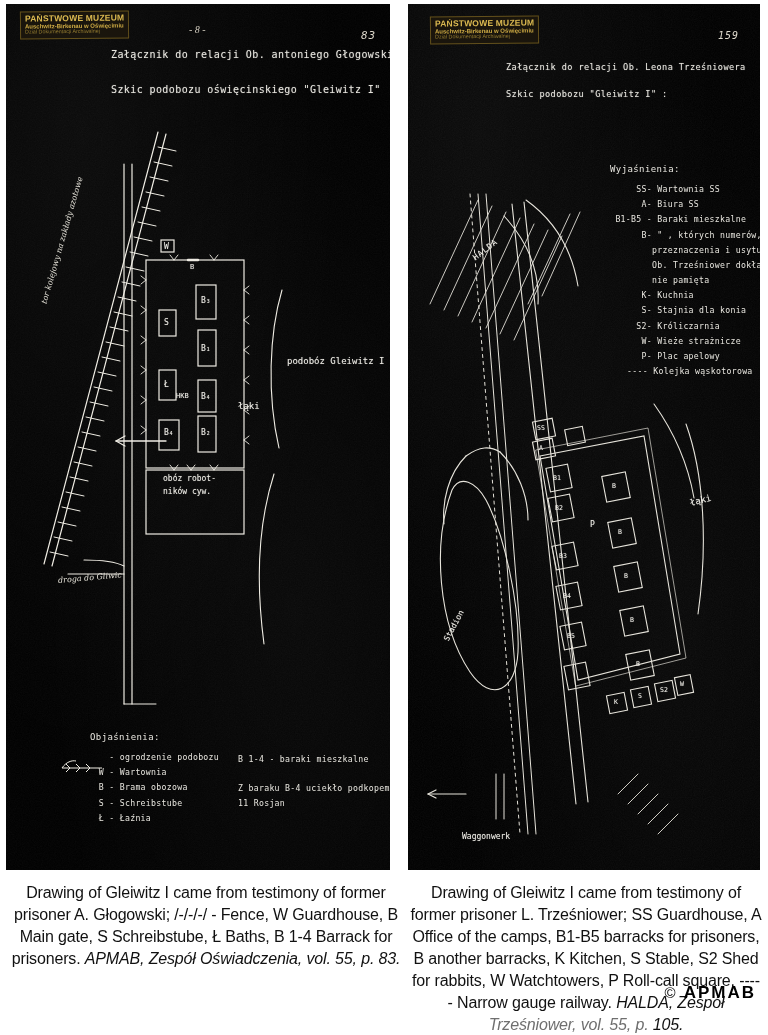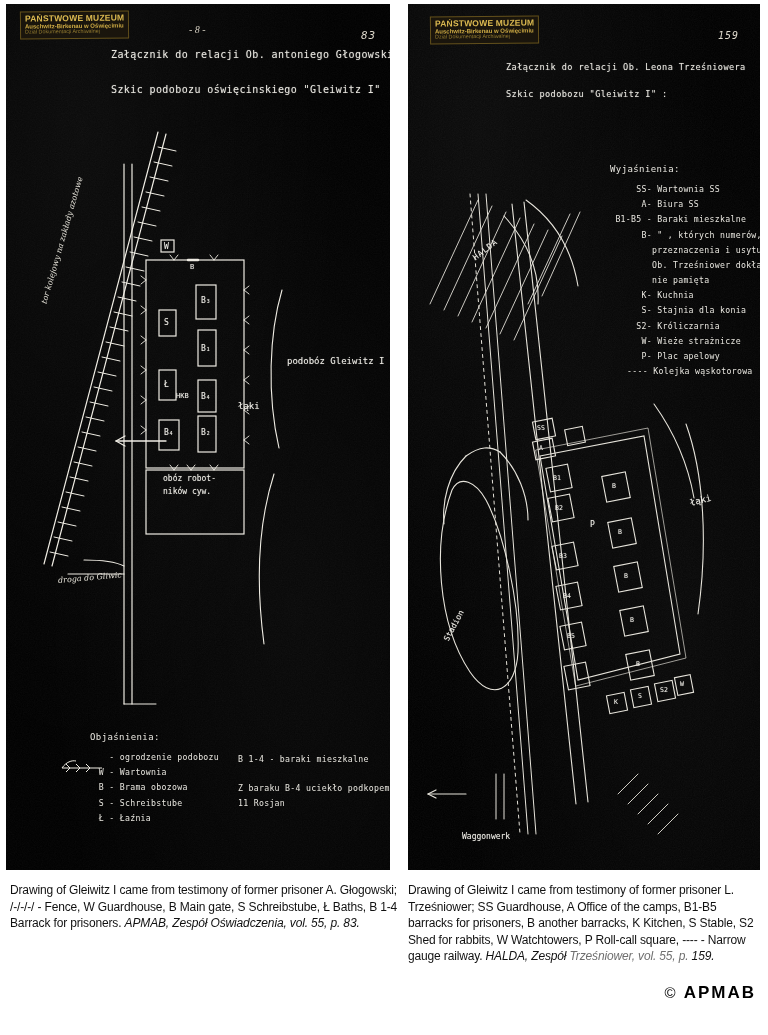--- a/index.html
+++ b/index.html
@@ -75,23 +75,24 @@
   
   .legend { position:absolute; color:#e8e6df; font-family:"DejaVu Sans Mono", monospace; }
   .legend .head { font-size: 9px; margin-bottom: 8px; letter-spacing:.4px; }
   .legend .row  { font-size: 8.2px; line-height: 1.85; white-space: nowrap; letter-spacing:.3px; }
   .legend .row .k { display:inline-block; text-align:right; }
 
   
   .caption {
     position: absolute;
     color: #111;
-    font-size: 12px;
+    font-size: 16px;
     line-height: 1.38;
     letter-spacing: -0.15px;
+    text-align: center;
   }
   .caption.left  { left: 10px;  top: 882px; width: 392px; }
   .caption.right { left: 408px; top: 882px; width: 356px; }
   .caption i { font-style: italic; }
   .caption .faded { color: #6f6f6f; }
 
   .watermark {
     position: absolute; right: 12px; bottom: 32px;
     font-size: 17px; font-weight: bold; color: #000000;
     letter-spacing: 2px;
@@ -448,21 +449,21 @@
         <span>Kolejka wąskotorowa</span>
       </div>
     </div>
   </div>
 
   <div class="caption left">
     <span>Drawing of Gleiwitz I came from testimony of former prisoner A. Głogowski; /-/-/-/ - Fence, W  Guardhouse, B  Main gate, S  Schreibstube, Ł  Baths, B 1-4 Barrack for prisoners. </span><i>APMAB, Zespół Oświadczenia, vol. 55, p. 83.</i>
   </div>
 
   <div class="caption right">
-    <span>Drawing of Gleiwitz I came from testimony of former prisoner L. Trześniower; SS  Guardhouse, A  Office of the camps, B1-B5 barracks for prisoners, B  another barracks, K  Kitchen, S  Stable, S2  Shed for rabbits, W  Watchtowers, P  Roll-call square, ---- - Narrow gauge railway. </span><i>HALDA, Zespół </i><i class="faded">Trześniower, vol. 55, p. </i><i>159.</i>
+    <span>Drawing of Gleiwitz I came from testimony of former prisoner L. Trześniower; SS  Guardhouse, A  Office of the camps, B1-B5 barracks for prisoners, B  another barracks, K  Kitchen, S  Stable, S2  Shed for rabbits, W  Watchtowers, P  Roll-call square, ---- - Narrow gauge railway. </span><i>HALDA, Zespół </i><i class="faded">Trześniower, vol. 55, p. </i><i>105.</i>
   </div>
 
   <div class="watermark">
     <span class="c">©</span>
     <span>APMAB</span>
   </div>
 
 </div>
 
 </body></html>

